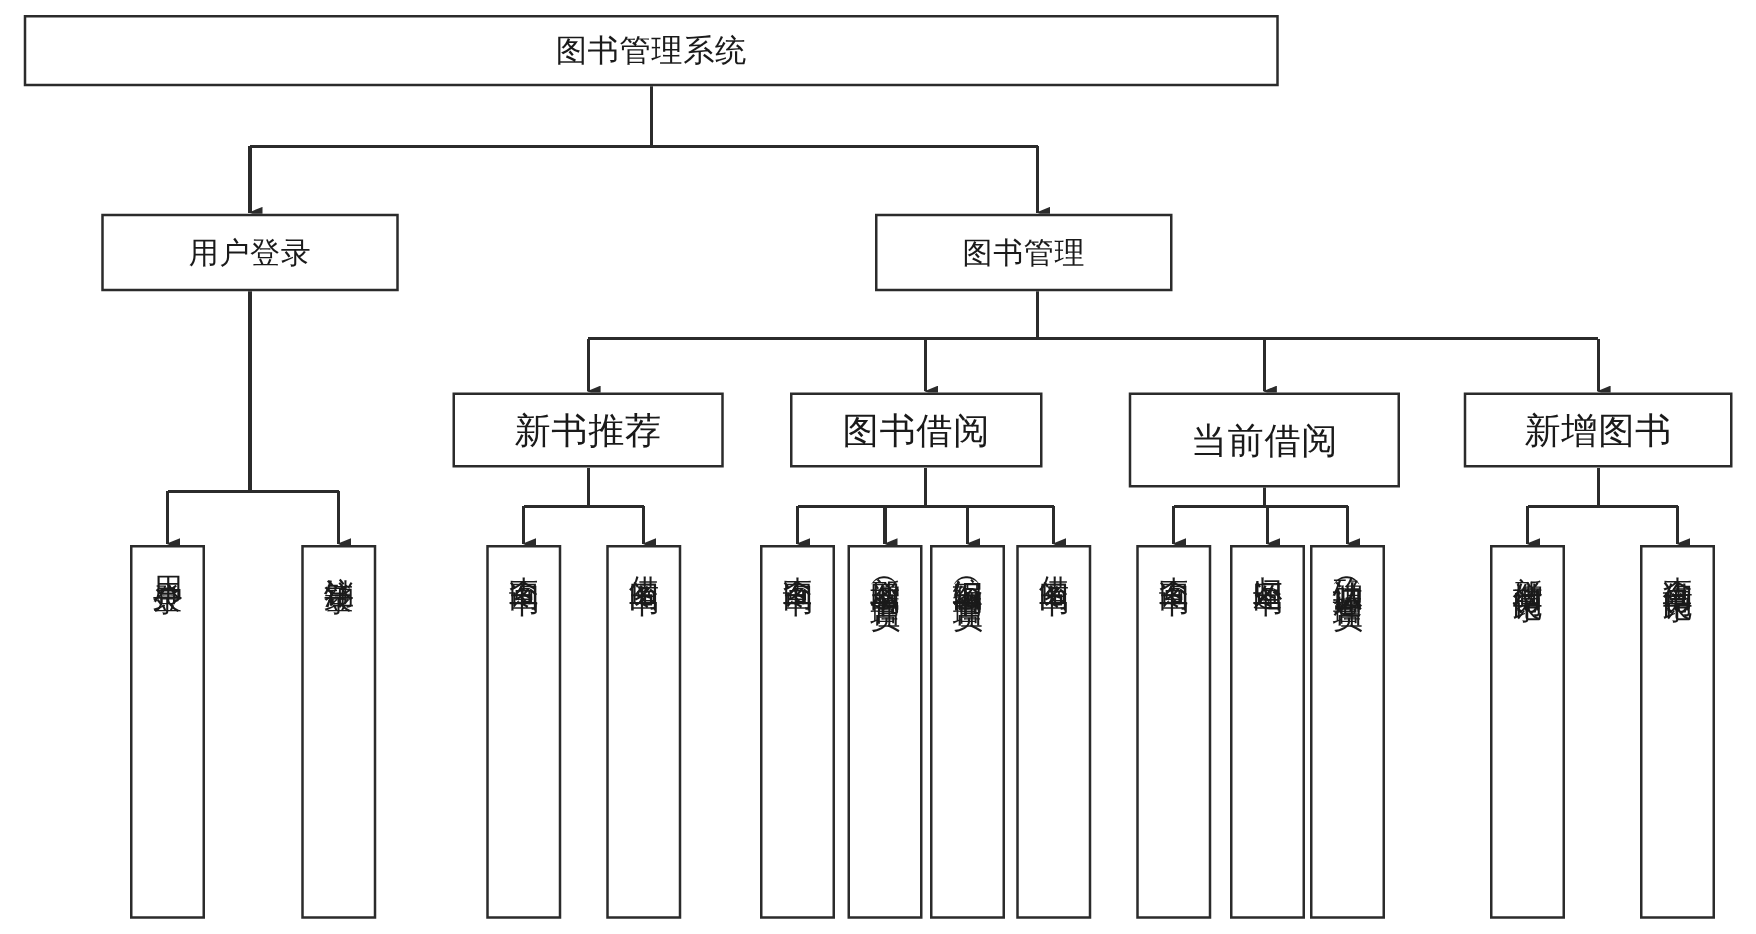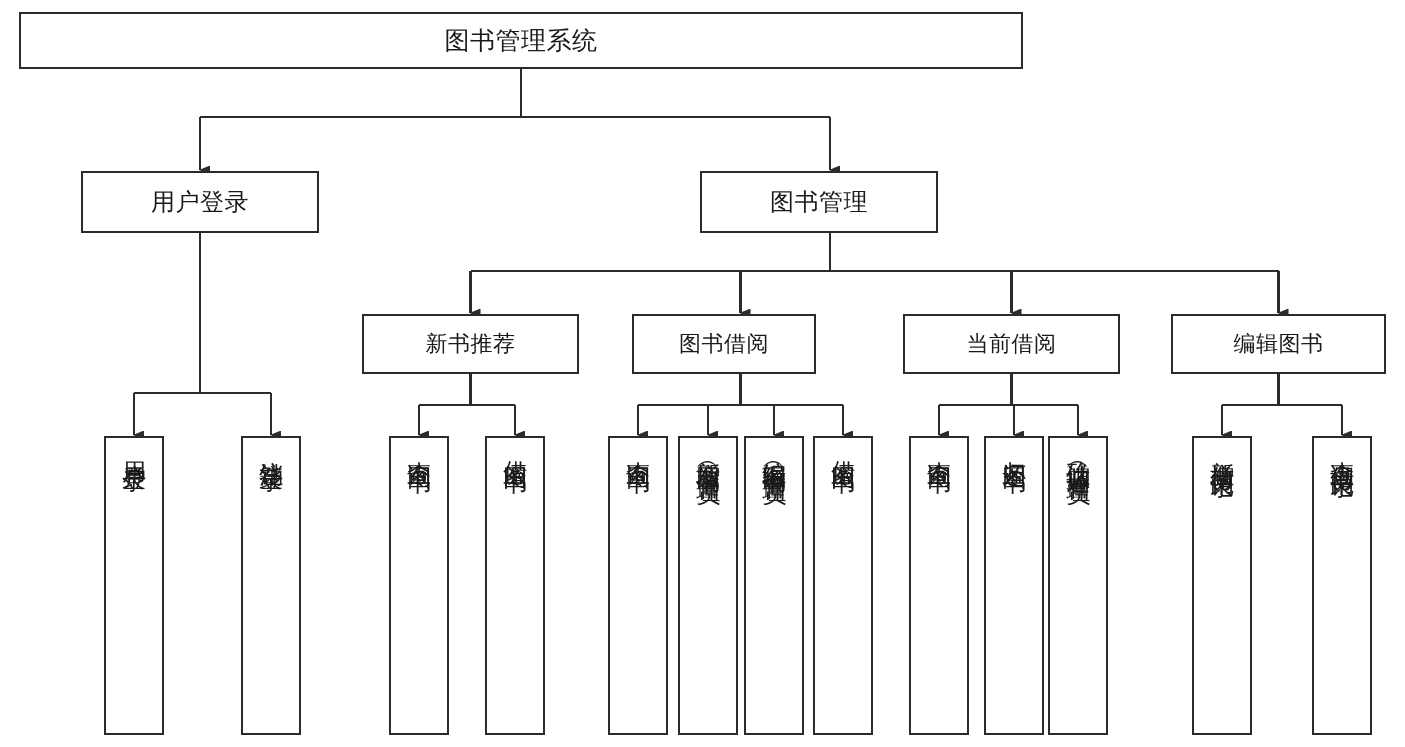--- a/index.html
+++ b/index.html
@@ -37,21 +37,21 @@
     color: #1a1a1a;
   }
   .node-label {
     font-family: "DejaVu Sans", "Liberation Sans", sans-serif;
     color: #1a1a1a;
     line-height: 1.18;
     letter-spacing: 0.5px;
   }
   .level-0 .node-label { font-size: 25px; }
   .level-1 .node-label { font-size: 24px; }
-  .level-2 .node-label { font-size: 22px; }
+  .level-2 .node-label { font-size: 29px; }
   .level-3 {
     align-items: flex-start;
     justify-content: center;
     padding-top: 4px;
   }
   .level-3 .node-label {
     writing-mode: vertical-rl;
     text-orientation: upright;
     font-size: 24px;
     letter-spacing: 3px;
@@ -119,28 +119,28 @@
       </div>
       <div class="node-box level-1" style="left: 81px; top: 171px; width: 238px; height: 62px;">
         <span class="node-label">用户登录</span>
       </div>
       <div class="node-box level-1" style="left: 700px; top: 171px; width: 238px; height: 62px;">
         <span class="node-label">图书管理</span>
       </div>
       <div class="node-box level-2" style="left: 362px; top: 314px; width: 217px; height: 60px;">
         <span class="node-label">新书推荐</span>
       </div>
-      <div class="node-box level-2" style="left: 632px; top: 314px; width: 184px; height: 60px;">
+      <div class="node-box level-2" style="left: 632px; top: 314px; width: 202px; height: 60px;">
         <span class="node-label">图书借阅</span>
       </div>
-      <div class="node-box level-2" style="left: 903px; top: 314px; width: 217px; height: 60px;">
+      <div class="node-box level-2" style="left: 903px; top: 314px; width: 217px; height: 76px;">
         <span class="node-label">当前借阅</span>
       </div>
       <div class="node-box level-2" style="left: 1171px; top: 314px; width: 215px; height: 60px;">
-        <span class="node-label">编辑图书</span>
+        <span class="node-label">新增图书</span>
       </div>
       <div class="node-box level-3" style="left: 104px; top: 436px; width: 60px; height: 299px;">
         <span class="node-label">用户登录</span>
       </div>
       <div class="node-box level-3" style="left: 241px; top: 436px; width: 60px; height: 299px;">
         <span class="node-label">注销登录</span>
       </div>
       <div class="node-box level-3" style="left: 389px; top: 436px; width: 60px; height: 299px;">
         <span class="node-label">查询图书</span>
       </div>

